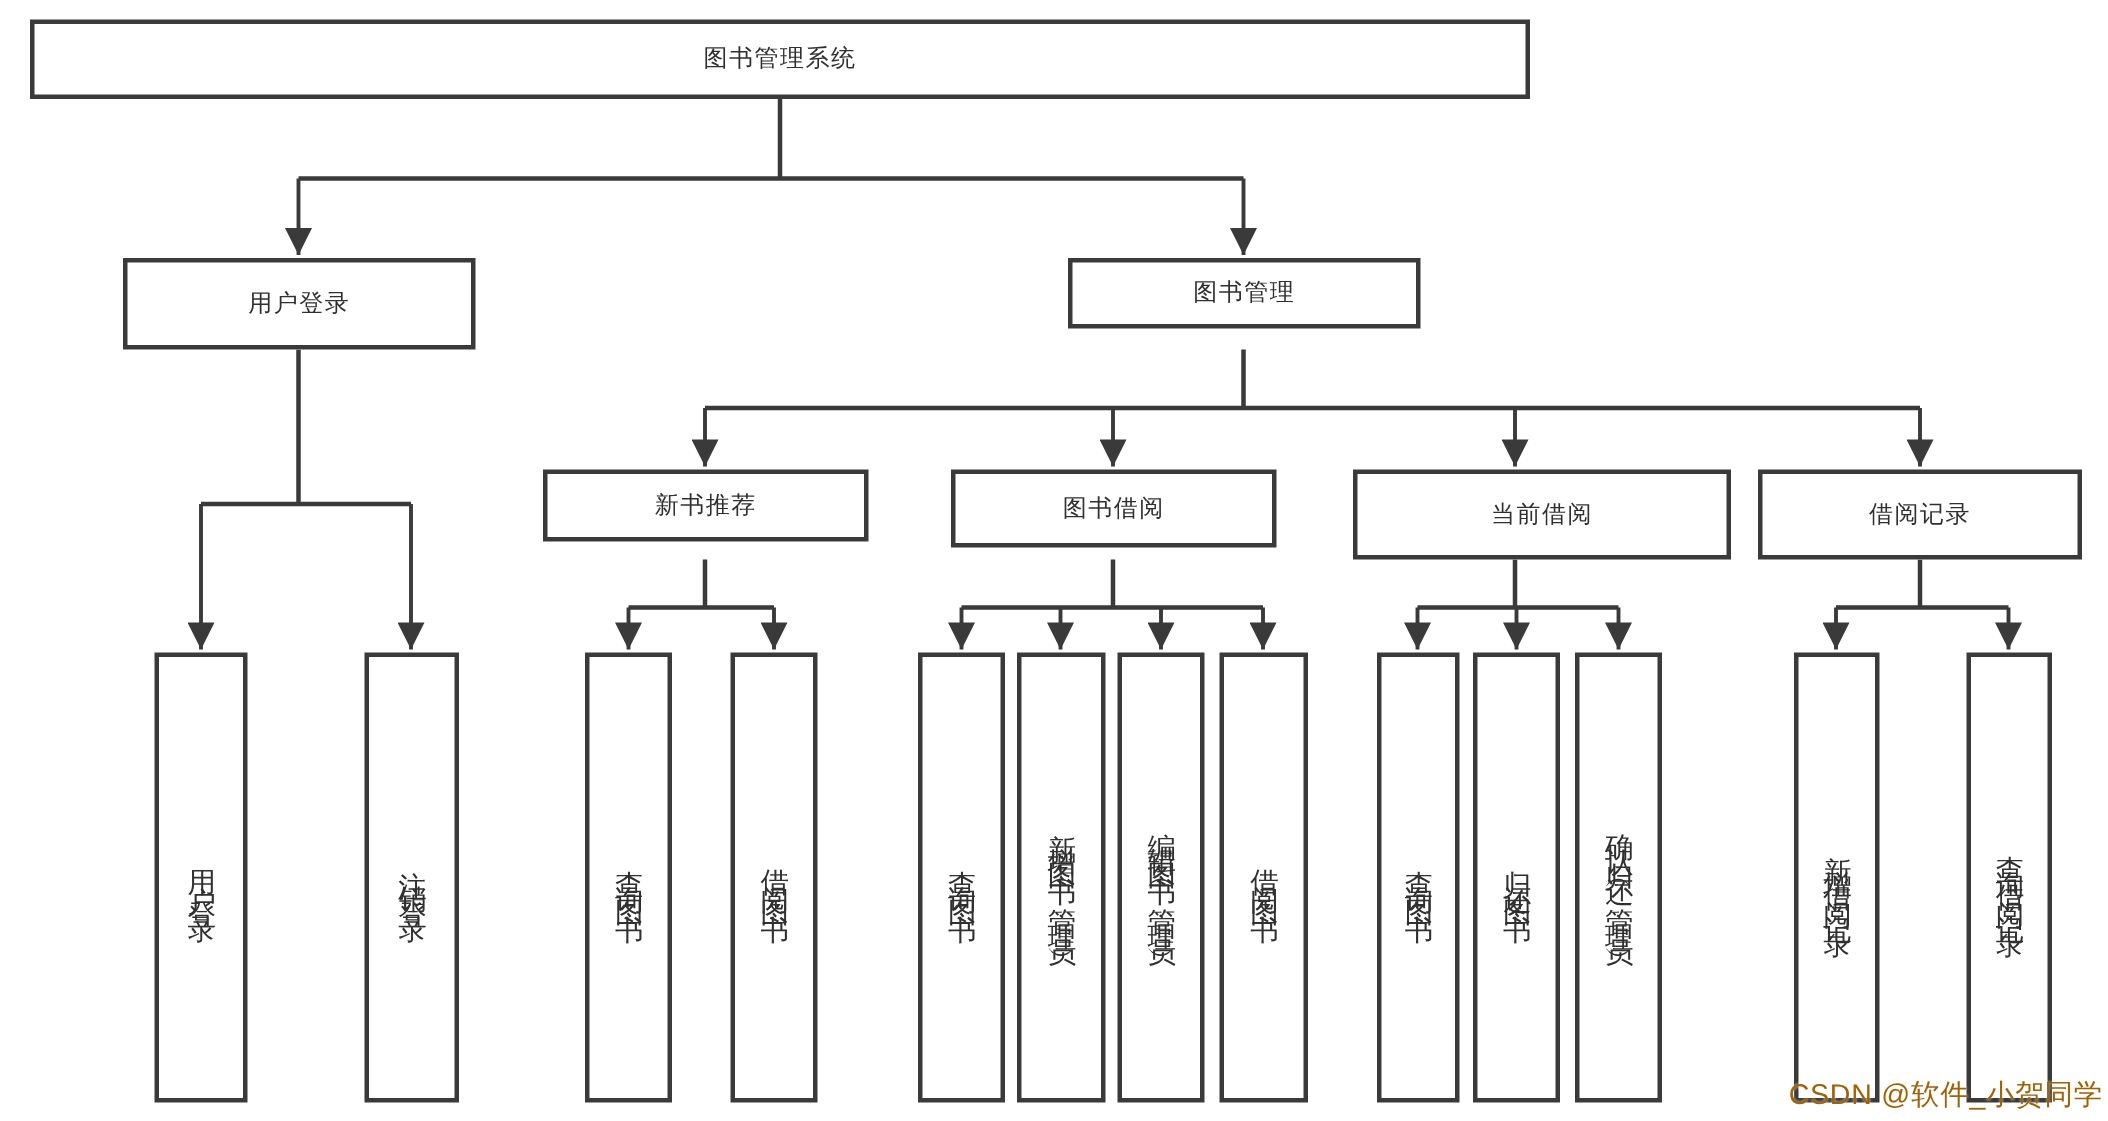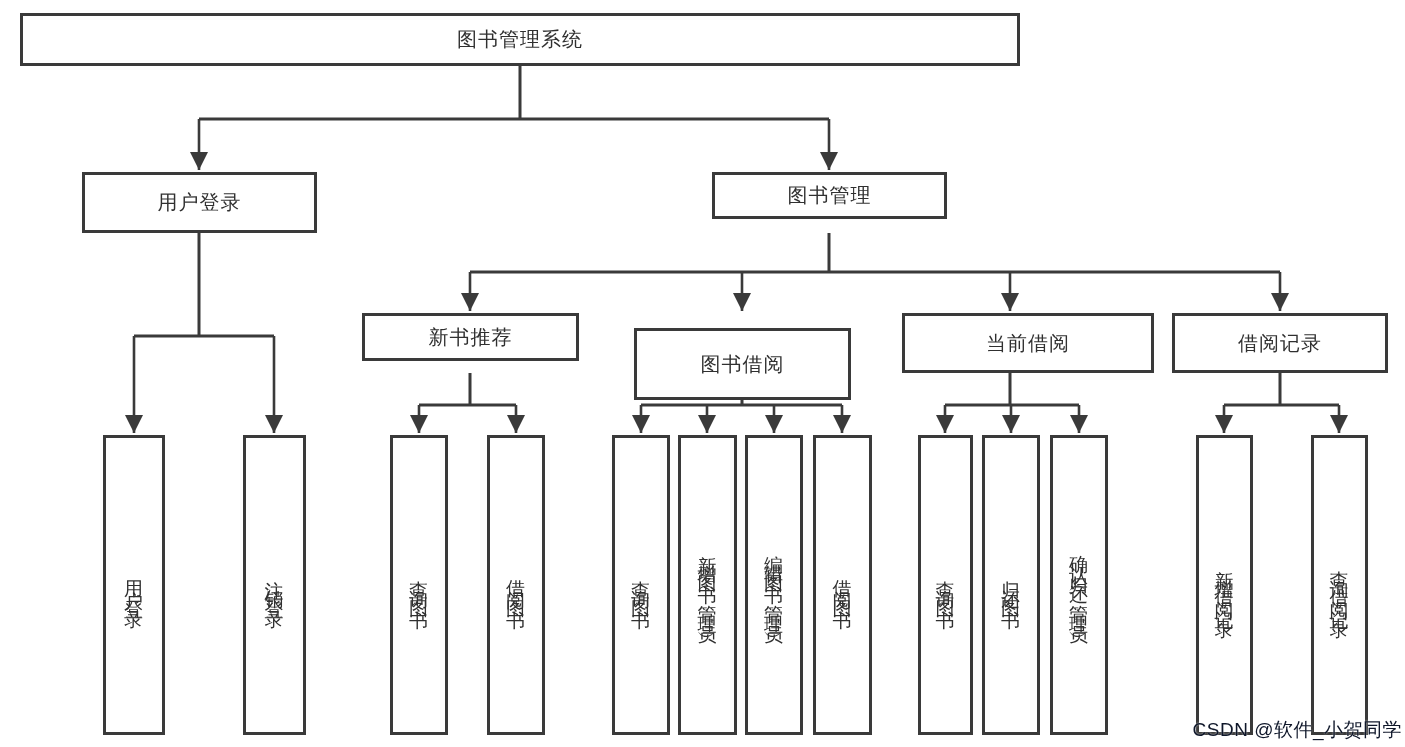--- a/index.html
+++ b/index.html
@@ -7,27 +7,27 @@
     position:relative;width:1405px;height:747px;background:#ffffff;overflow:hidden;
     font-family:"Liberation Sans","DejaVu Sans",sans-serif;color:#303030;
   }
   svg.connectors{position:absolute;left:0;top:0;width:1405px;height:747px;}
   svg.connectors path{stroke:#3a3a3a;stroke-width:3;fill:none;}
   svg.connectors path.arrowline{stroke-width:2.6;}
   .node{
     position:absolute;box-sizing:border-box;background:#ffffff;
     border:3px solid #3a3a3a;display:flex;align-items:center;justify-content:center;
   }
-  .hbox{font-size:20px;letter-spacing:1px;}
+  .hbox{font-size:16px;letter-spacing:1px;}
   .vbox span{
     writing-mode:vertical-rl;text-orientation:mixed;
     font-size:19px;letter-spacing:10px;line-height:1;white-space:nowrap;
   }
   .watermark{
-    position:absolute;right:3px;bottom:4px;font-size:19px;color:#0f172a;
+    position:absolute;right:3px;bottom:4px;font-size:19px;color:#a16207;
     letter-spacing:0.5px;text-shadow:0 0 2px rgba(255,255,255,.8);
   }
 </style>
 </head>
 <body>
 
 <div class="canvas">
 
   <svg class="connectors" viewBox="0 0 1405 747" xmlns="http://www.w3.org/2000/svg">
     <defs>
@@ -65,21 +65,21 @@
     <path class="arrowline" d="M1224 405 V433" marker-end="url(#arw)"></path>
     <path class="arrowline" d="M1339 405 V433" marker-end="url(#arw)"></path>
   </svg>
 
   <div class="node hbox" style="left:20px;top:13px;width:1000px;height:53px">图书管理系统</div>
 
   <div class="node hbox" style="left:82px;top:172px;width:235px;height:61px">用户登录</div>
   <div class="node hbox" style="left:712px;top:172px;width:235px;height:47px">图书管理</div>
 
   <div class="node hbox" style="left:362px;top:313px;width:217px;height:48px">新书推荐</div>
-  <div class="node hbox" style="left:634px;top:328px;width:217px;height:72px">图书借阅</div>
+  <div class="node hbox" style="left:634px;top:313px;width:217px;height:52px">图书借阅</div>
   <div class="node hbox" style="left:902px;top:313px;width:252px;height:60px">当前借阅</div>
   <div class="node hbox" style="left:1172px;top:313px;width:216px;height:60px">借阅记录</div>
 
   <div class="node vbox" style="left:103px;top:435px;width:62px;height:300px">
     <span>用户登录</span>
     </div>
   <div class="node vbox" style="left:243px;top:435px;width:63px;height:300px">
     <span>注销登录</span>
     </div>
 

